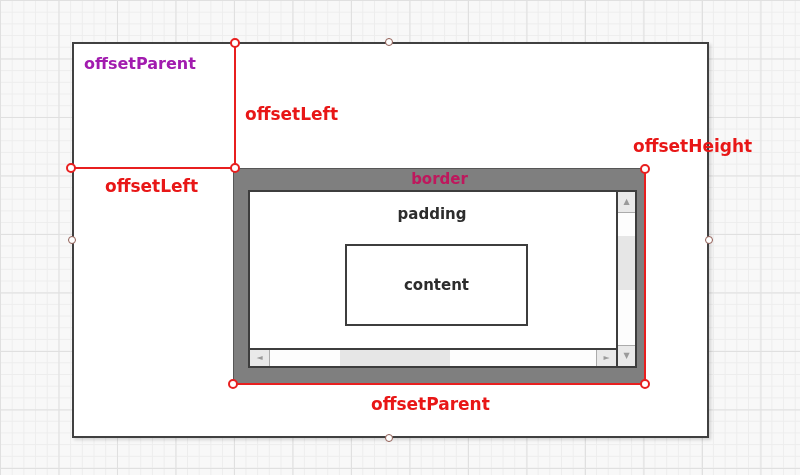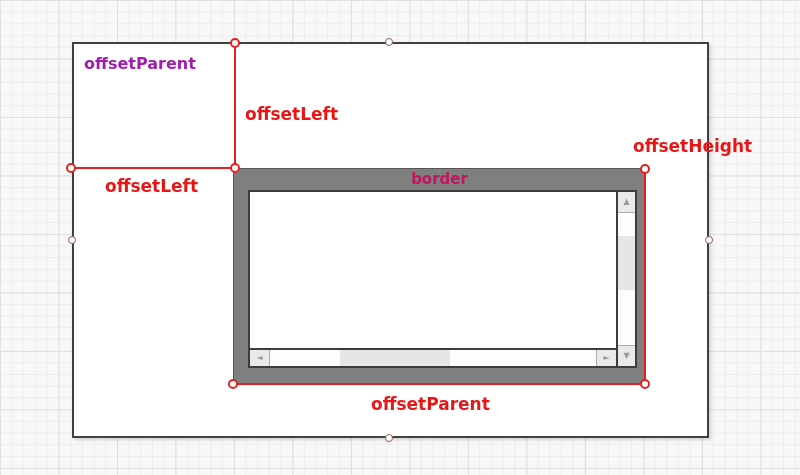--- a/index.html
+++ b/index.html
@@ -103,21 +103,25 @@
 
 <div class="abs conn-dot" style="left:384.5px;top:37.5px"></div>
 <div class="abs conn-dot" style="left:67.5px;top:235.5px"></div>
 <div class="abs conn-dot" style="left:704.5px;top:235.5px"></div>
 <div class="abs conn-dot" style="left:384.5px;top:433.5px"></div>
 
 <div class="abs element-box"></div>
 <div class="abs border-label">border</div>
 
 <div class="abs inner-box">
+  <div class="padding-label">padding</div>
 
+  <div class="content-box">
+    <span>content</span>
+  </div>
 
   <div class="v-scrollbar">
     <div class="sb-btn sb-up">
         <span>▲</span>
       </div>
     <div class="v-thumb"></div>
     <div class="sb-btn sb-down">
         <span>▼</span>
       </div>
   </div>

